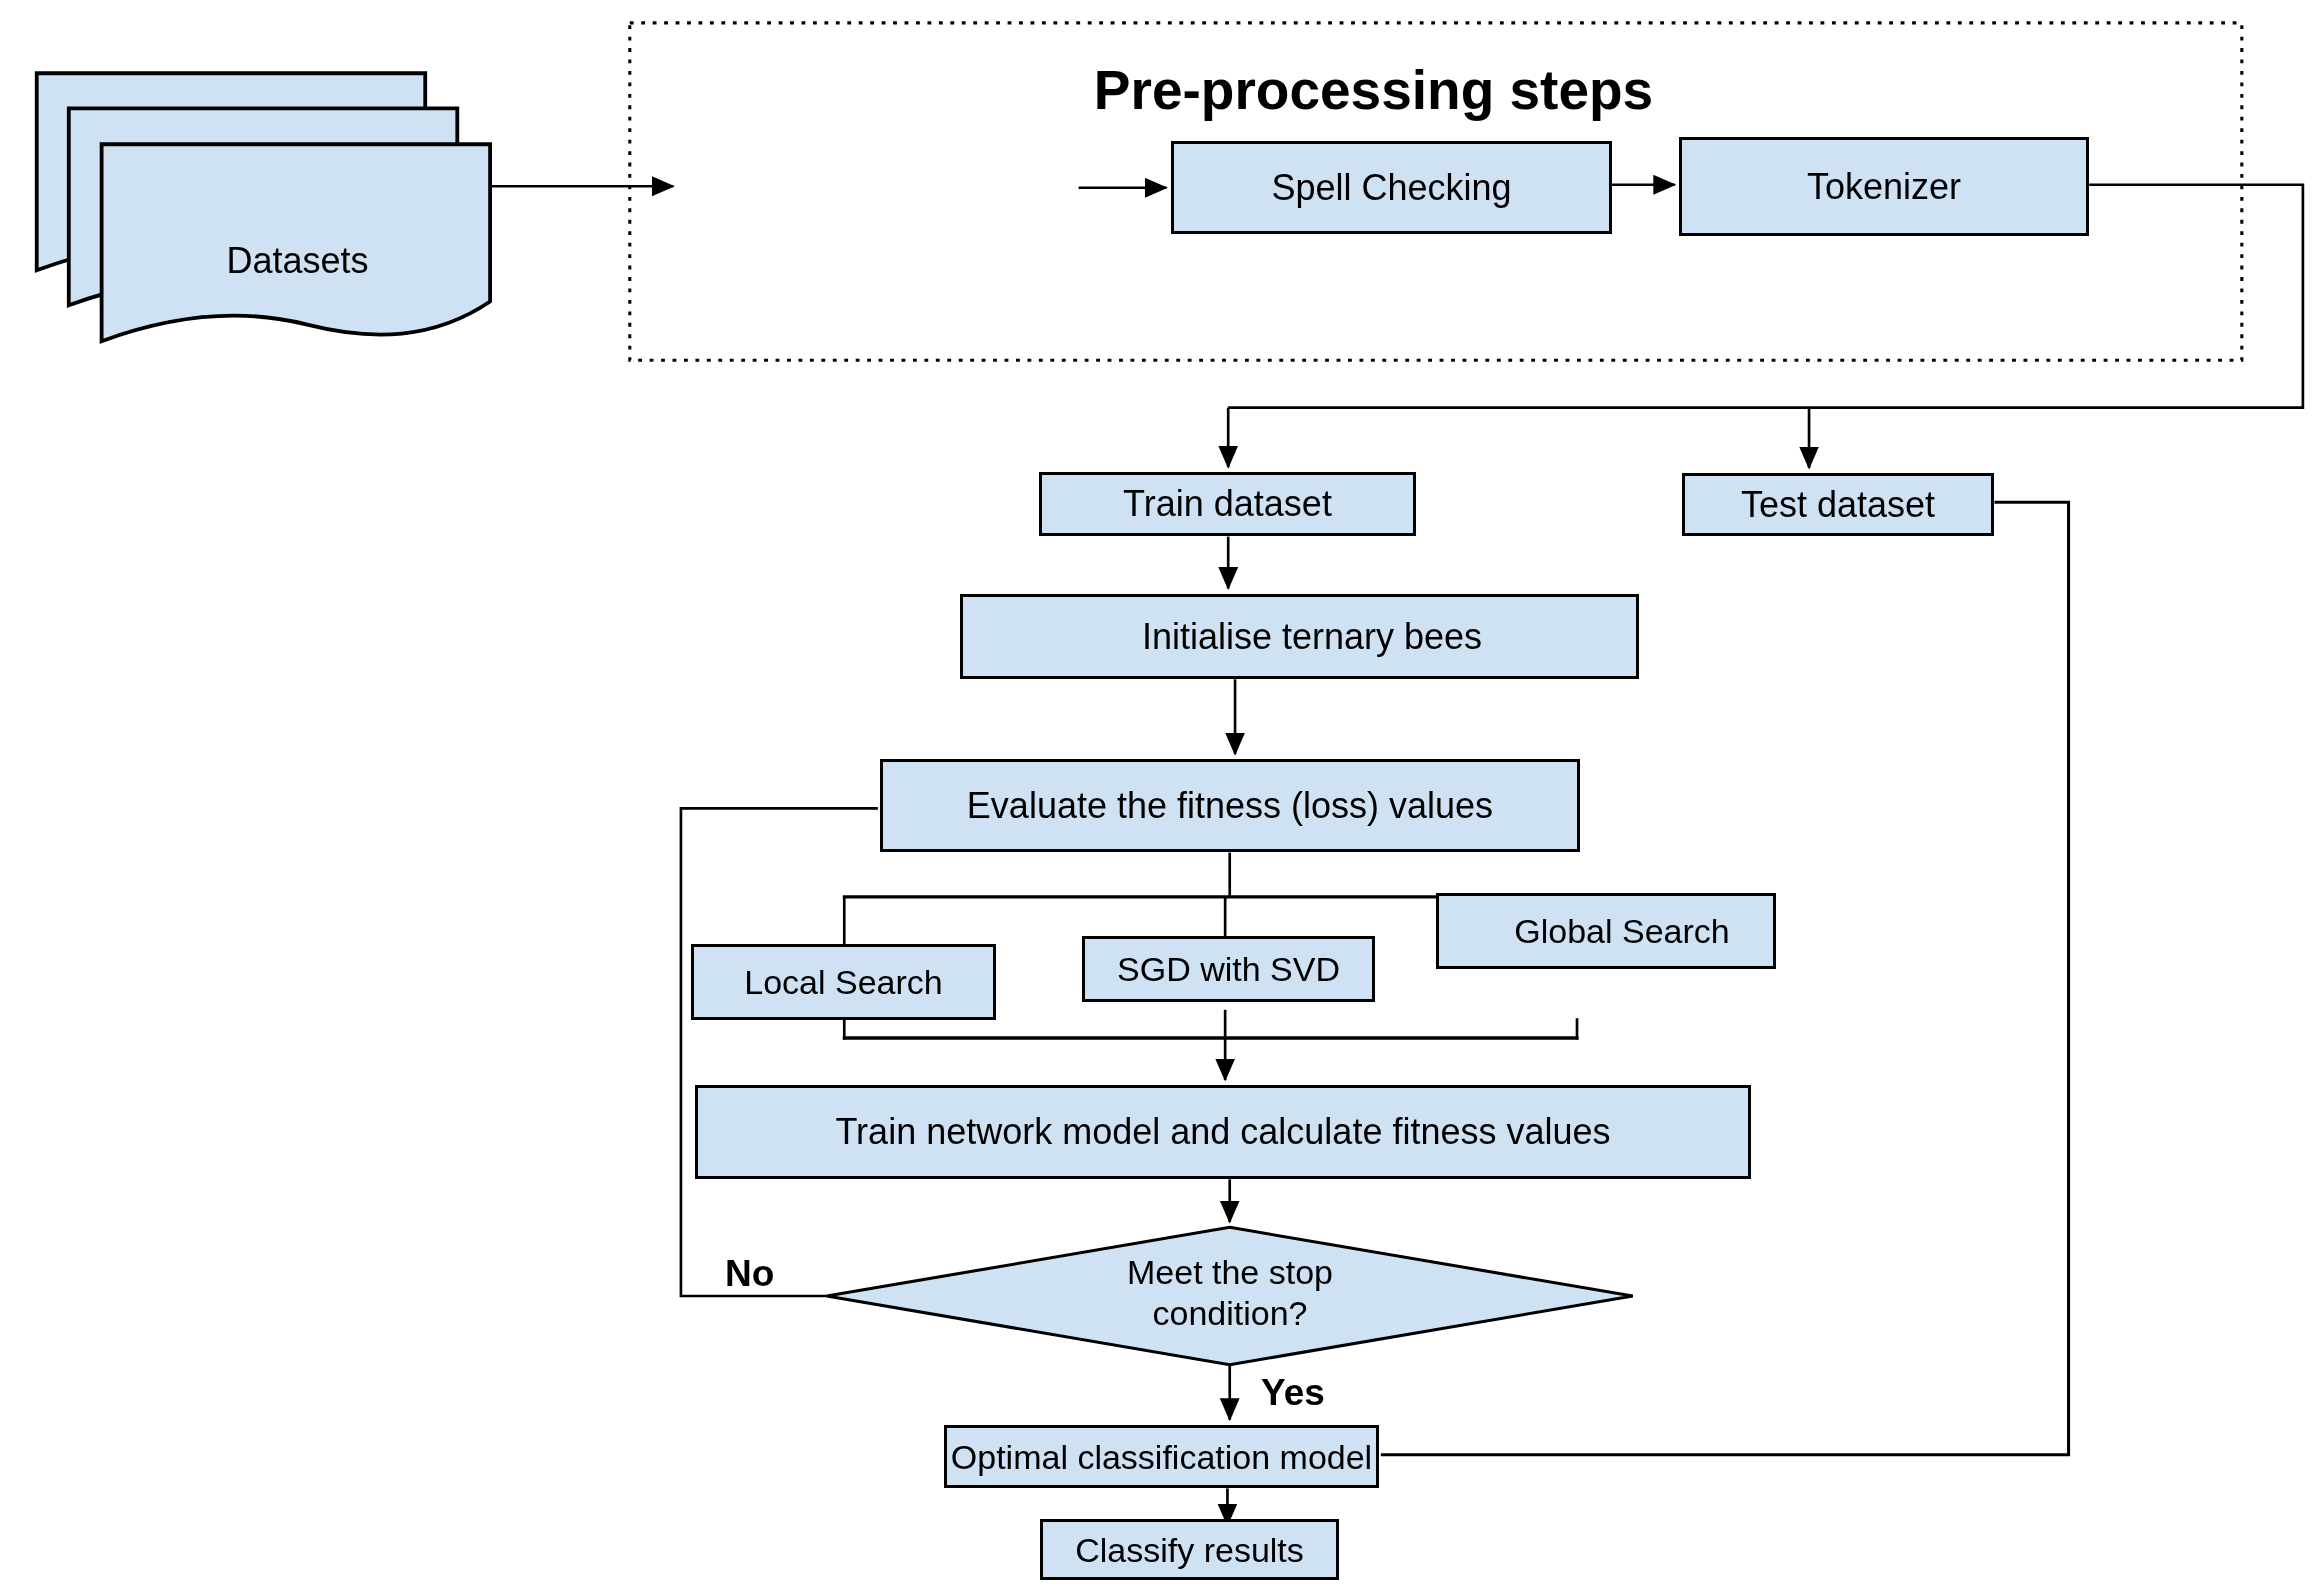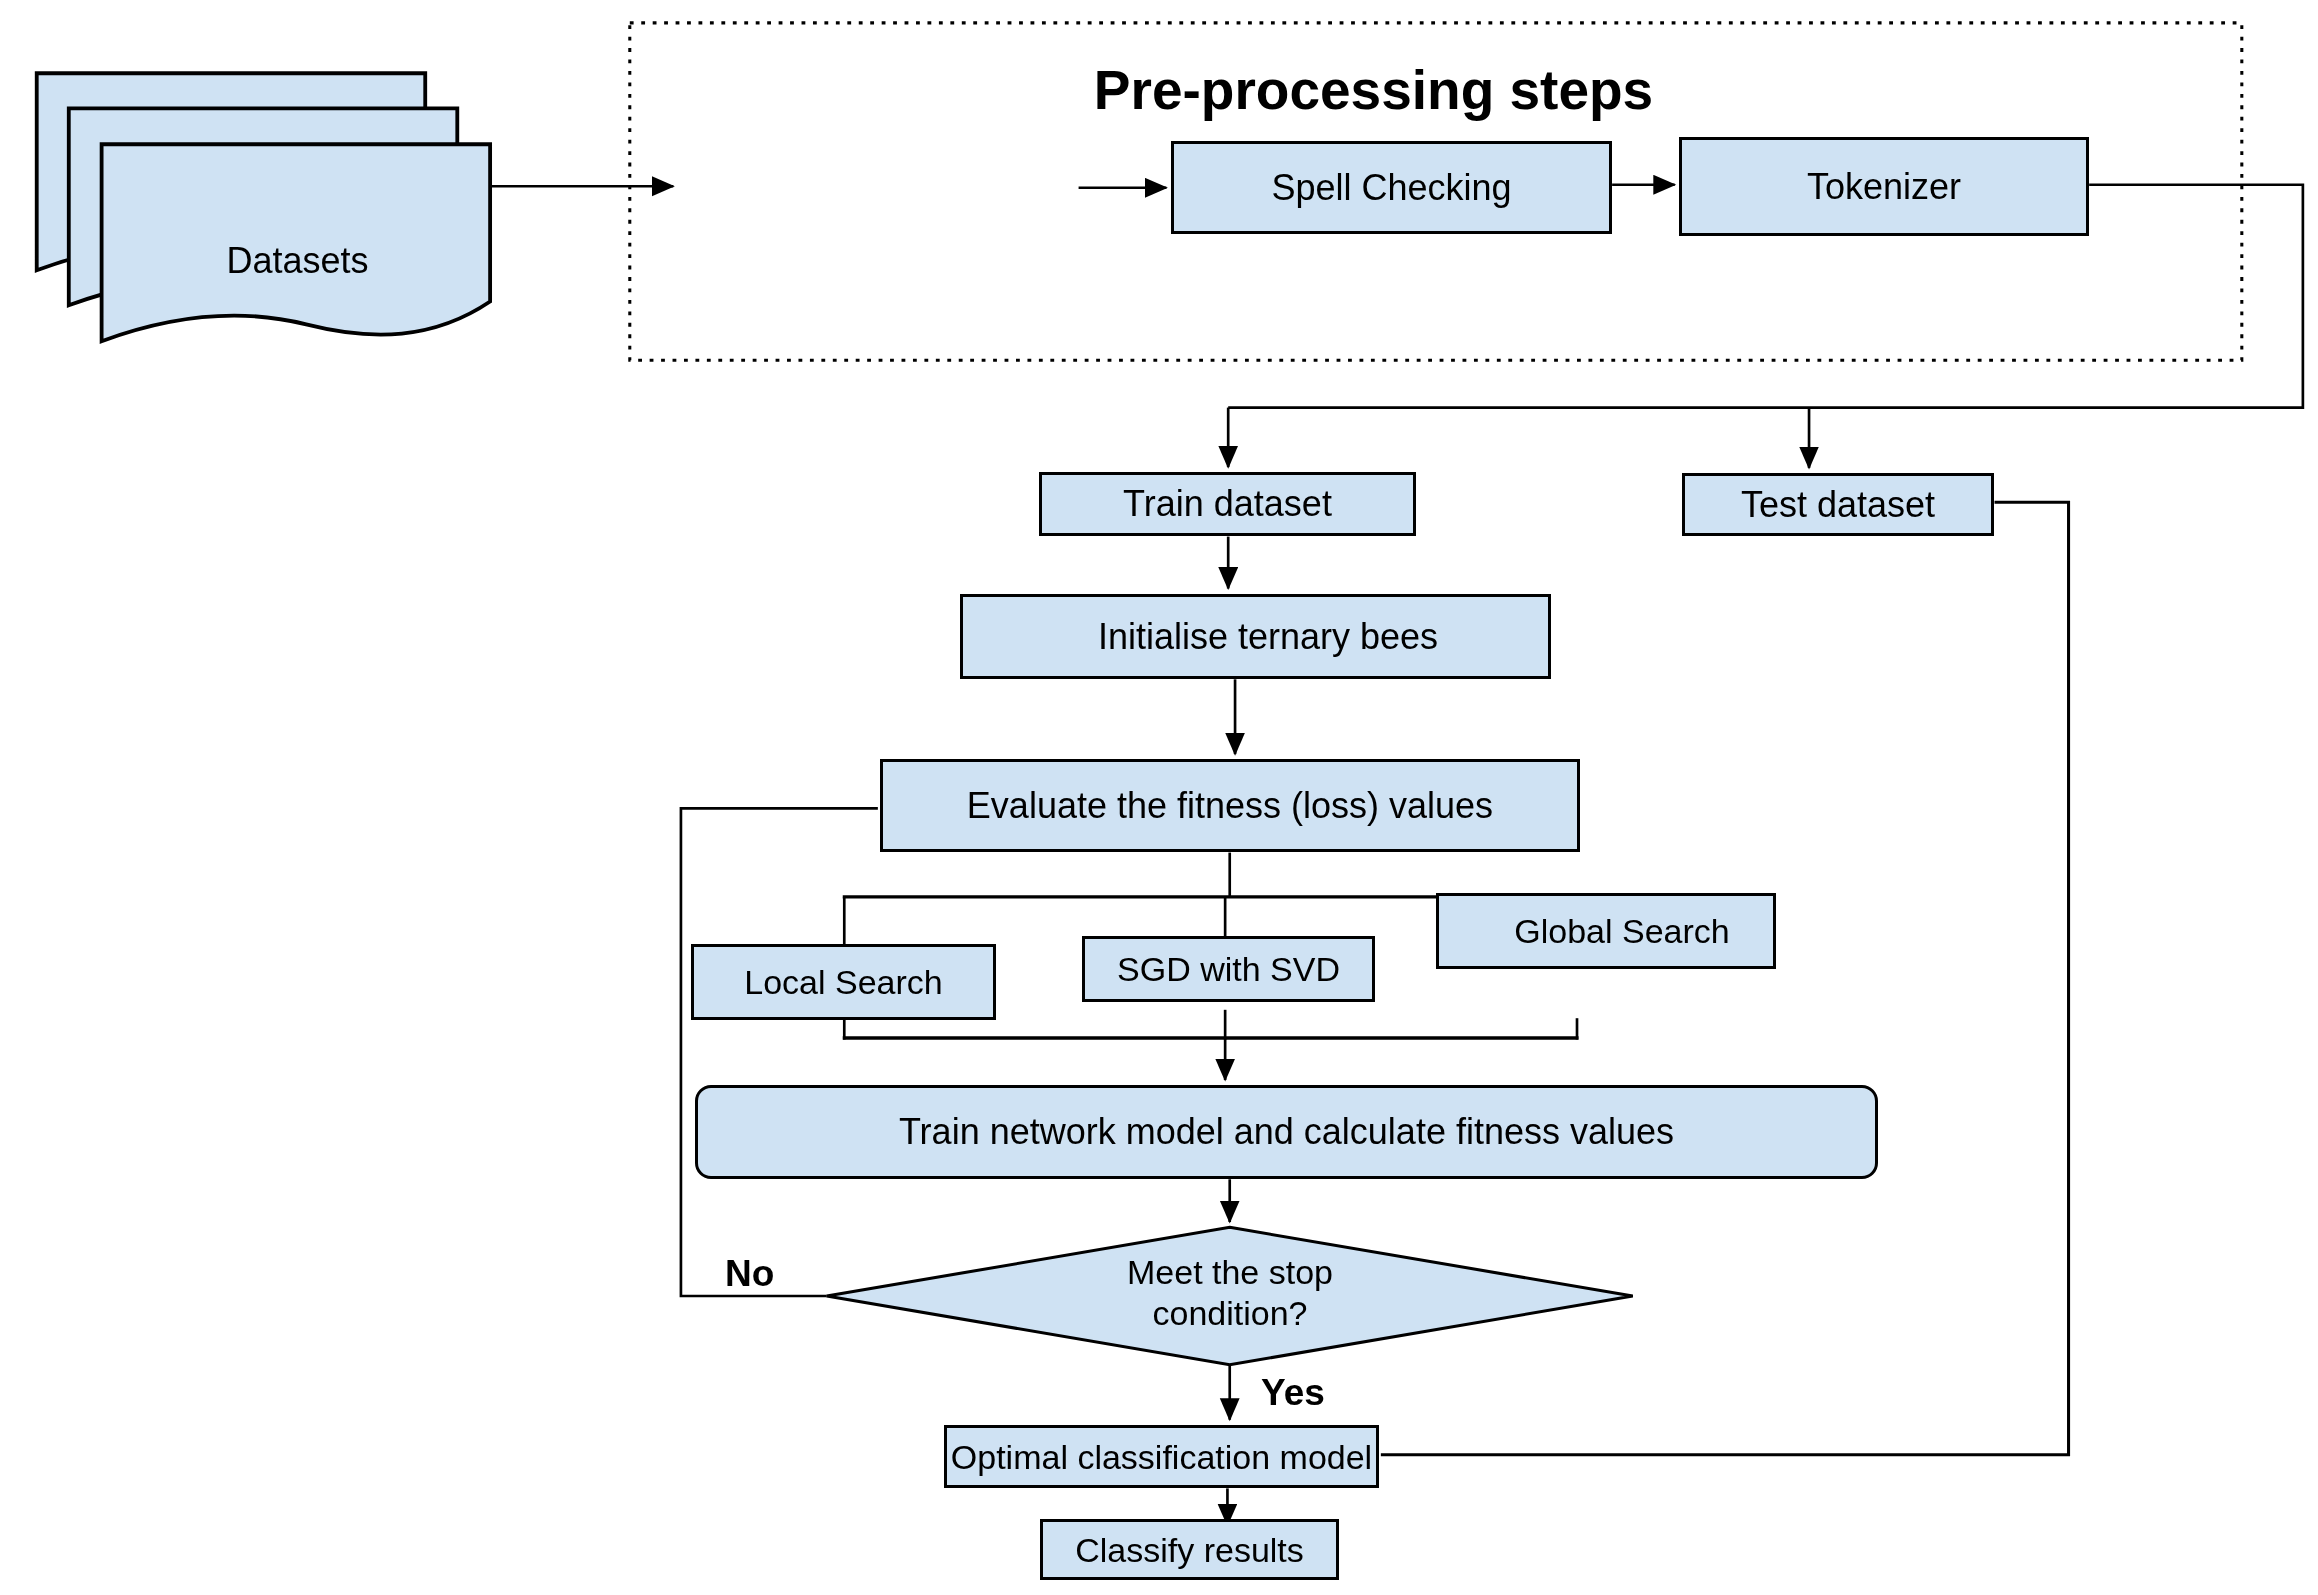--- a/index.html
+++ b/index.html
@@ -96,28 +96,28 @@
   </div>
 
   <div class="label title" style="left:992px; top:63px; width:763px;">Pre-processing steps</div>
 
   <div class="node" style="left:1171px; top:141px;  width:441px;  height:93px;">Spell Checking</div>
   <div class="node" style="left:1679px; top:137px;  width:410px;  height:99px;">Tokenizer</div>
 
   <div class="node" style="left:1039px; top:472px;  width:377px;  height:64px;">Train dataset</div>
   <div class="node" style="left:1682px; top:473px;  width:312px;  height:63px;">Test dataset</div>
 
-  <div class="node" style="left:960px; top:594px;  width:591px;  height:85px;padding-left:25px;">Initialise ternary bees</div>
+  <div class="node" style="left:960px; top:594px;  width:679px;  height:85px;padding-left:25px;">Initialise ternary bees</div>
   <div class="node" style="left:880px; top:759px;  width:700px;  height:93px;">Evaluate the fitness (loss) values</div>
 
   <div class="node" style="left:691px;  top:944px; width:305px;  height:76px;  font-size:34px;">Local Search</div>
   <div class="node" style="left:1082px; top:936px; width:293px;  height:66px;  font-size:34px;">SGD with SVD</div>
   <div class="node" style="left:1436px; top:893px; width:340px;  height:76px;  font-size:34px;padding-left:32px;">Global Search</div>
 
-  <div class="node" style="left:695px;  top:1085px; width:1183px; height:94px;border-radius:16px;">Train network model and calculate fitness values</div>
+  <div class="node" style="left:695px;  top:1085px; width:1056px; height:94px;">Train network model and calculate fitness values</div>
 
   <div class="diamond-text" style="left:1039px; top:1252px; width:382px;">
     <div>Meet the stop</div>
     <div>condition?</div>
   </div>
 
   <div class="label branch" style="left:725px;  top:1255px;">No</div>
   <div class="label branch" style="left:1261px; top:1374px;">Yes</div>
 
   <div class="node" style="left:944px; top:1425px; width:435px;  height:63px;  font-size:34px;">Optimal classification model</div>

